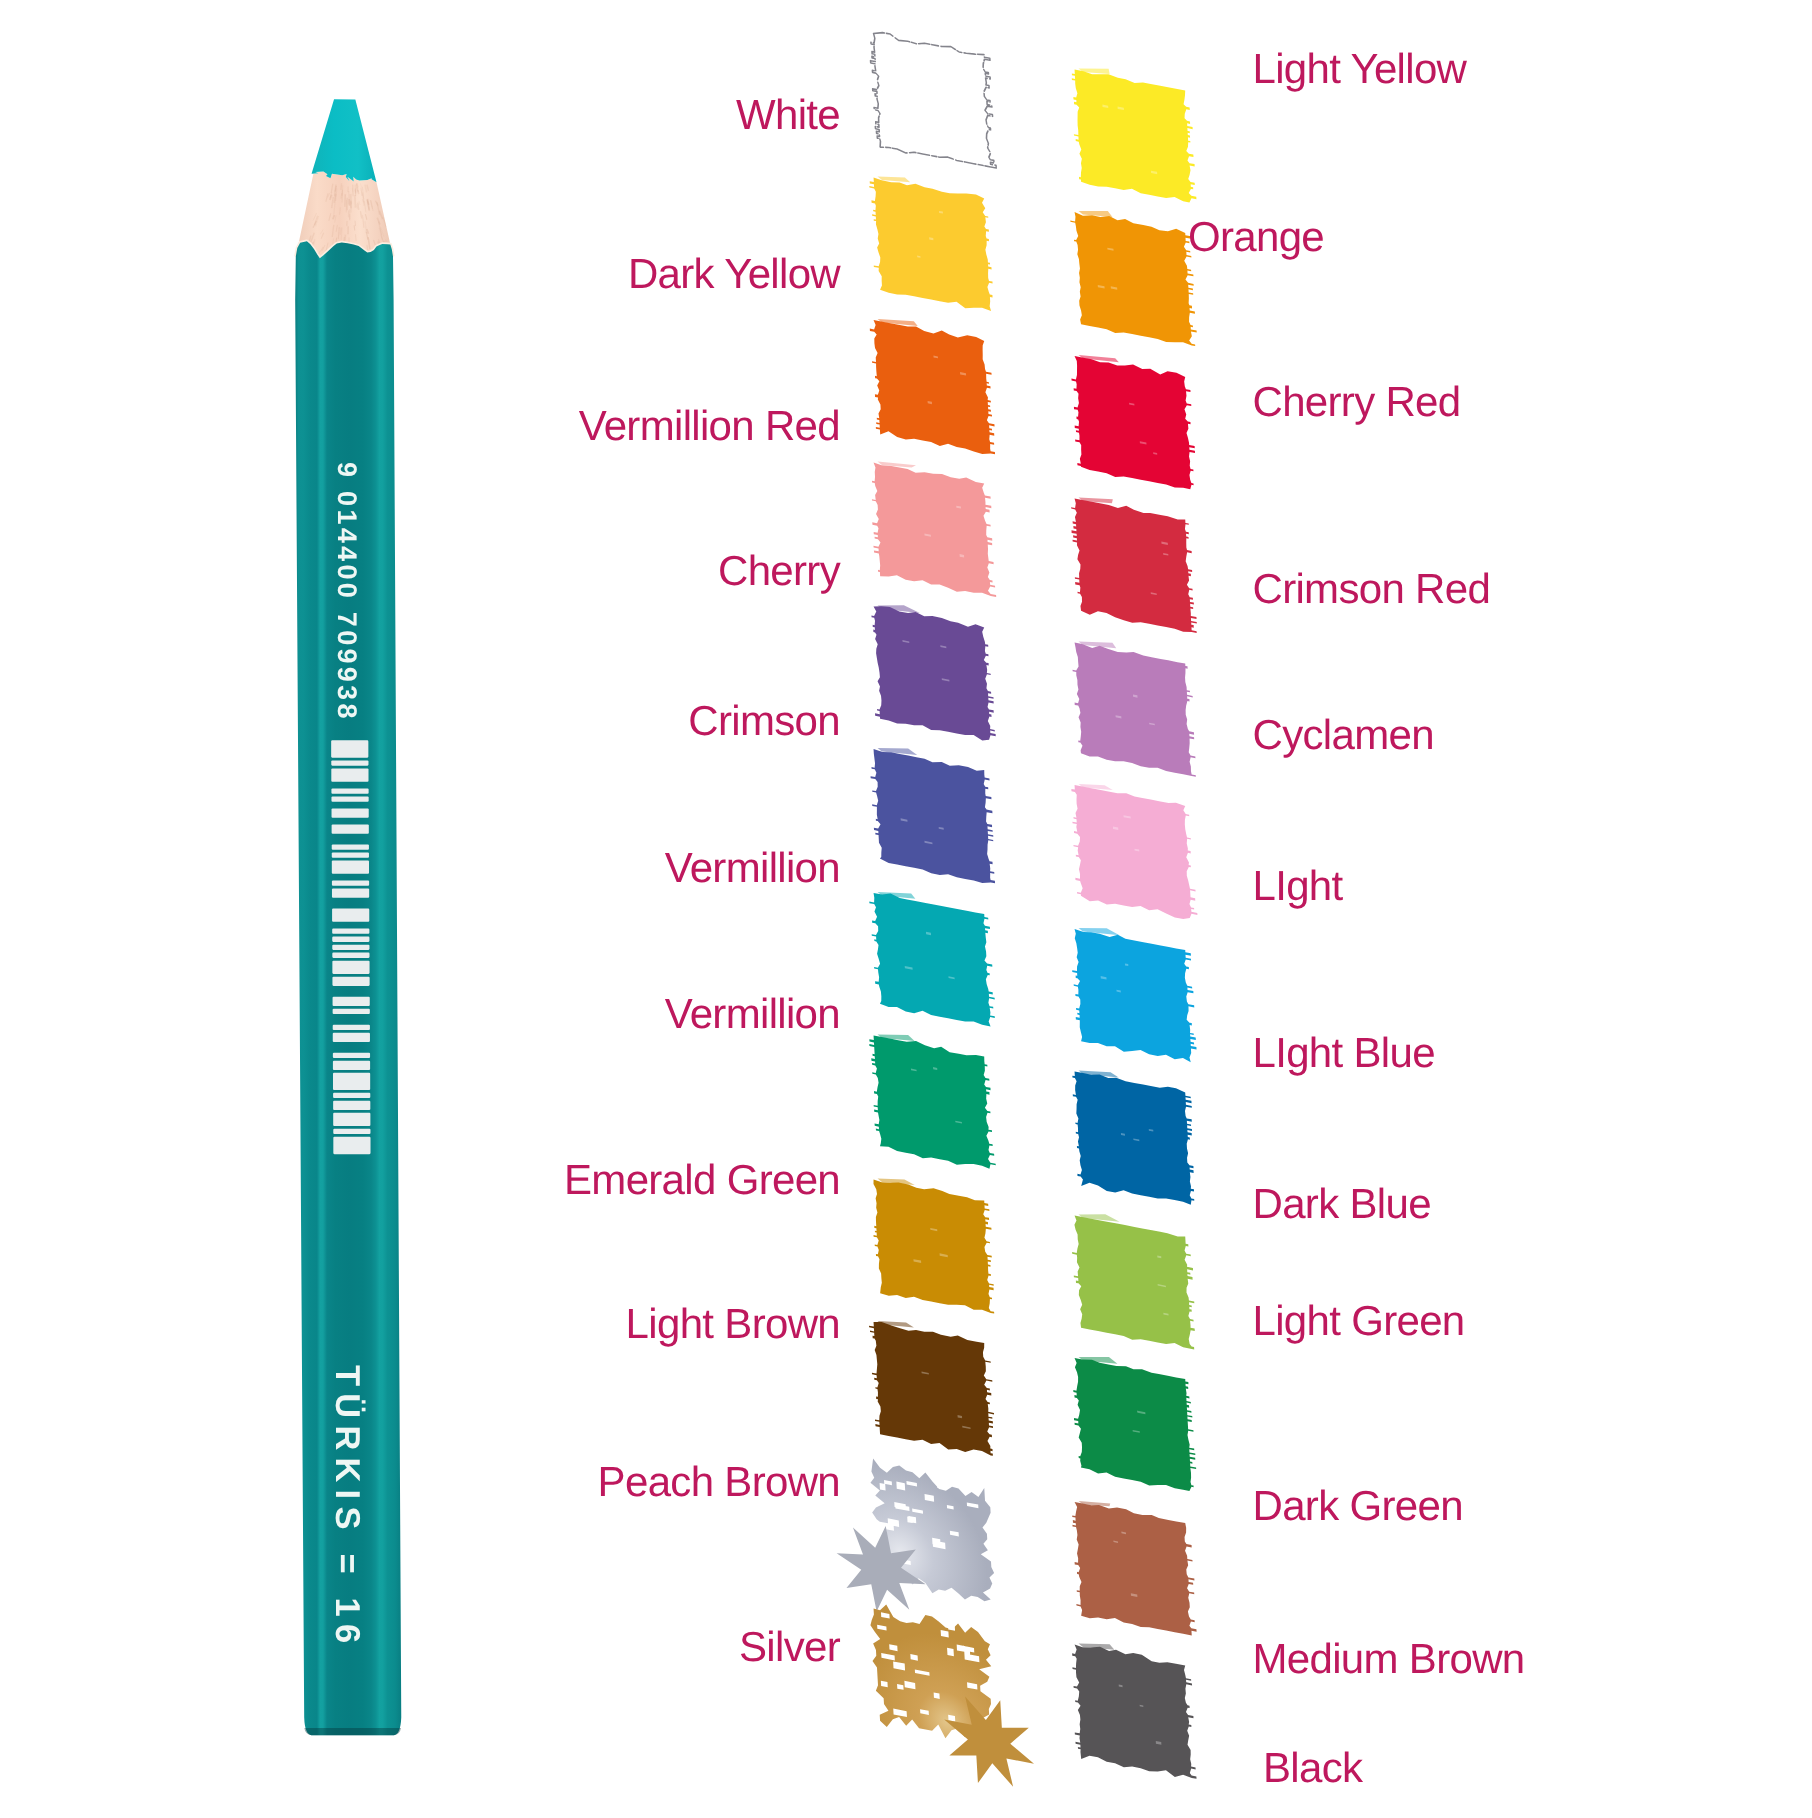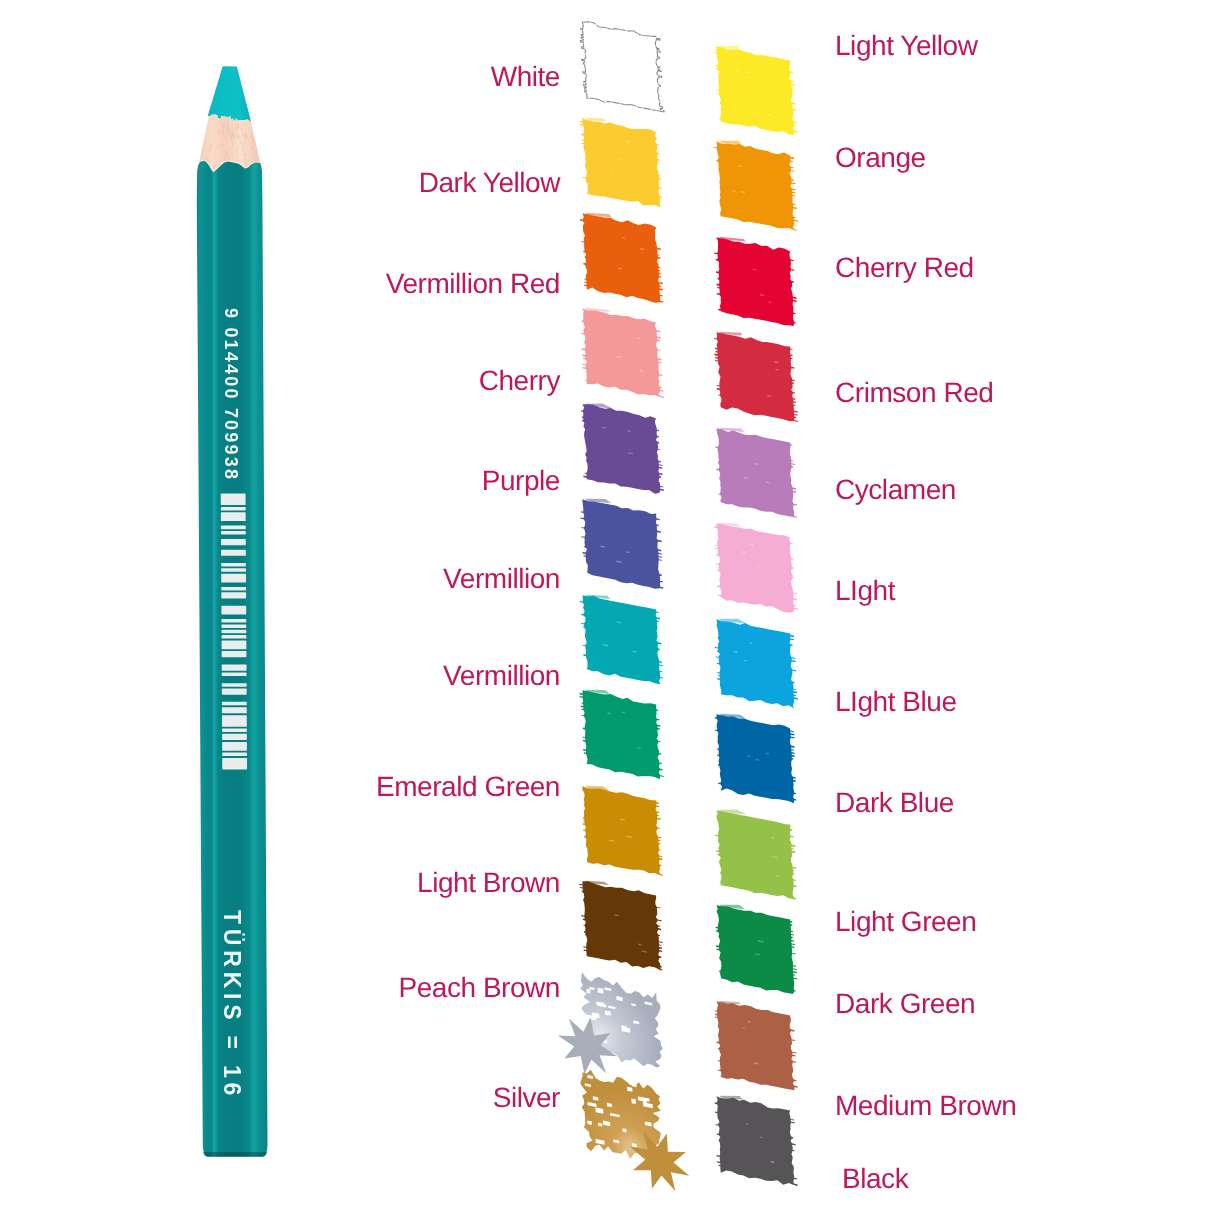--- a/index.html
+++ b/index.html
@@ -430,32 +430,32 @@
       <svg viewBox="-6 -6 79 80">
         <path d="M2.5,-1.0 L21.5,-4.3 L24.2,-1.4 L5.0,0.6 Z" fill="var(--c)" opacity="0.50"></path>
         <path d="M0.0,0.0L4.8,0.8L9.8,0.0L15.5,-1.6L20.9,0.0L25.2,-1.6L30.8,0.0L35.6,-1.6L40.8,-1.6L46.6,1.3L51.3,1.3L56.2,0.0L61.4,0.0L67.0,0.0L66.1,2.8L66.7,5.7L67.0,7.7L70.1,7.7L70.1,8.5L67.0,8.5L67.0,10.1L70.5,10.1L70.5,11.3L67.0,11.3L66.3,14.2L66.4,17.0L65.6,19.8L66.1,22.7L67.0,24.0L68.2,24.0L68.2,25.5L67.0,25.5L65.8,28.3L67.0,29.9L70.2,29.9L70.2,31.2L67.0,31.2L67.4,34.0L67.0,35.7L68.6,35.7L68.6,36.8L67.0,36.8L65.9,39.7L66.9,42.5L66.2,45.3L65.6,48.2L67.3,51.0L67.2,53.8L66.7,56.7L67.2,59.5L67.0,61.1L69.7,61.1L69.7,62.3L67.0,62.3L66.0,65.2L67.0,66.5L69.9,66.5L69.9,68.0L67.0,68.0L61.8,67.0L56.7,69.4L51.5,66.3L46.4,68.0L41.2,68.8L36.1,68.0L30.9,68.0L25.8,69.4L20.6,68.0L15.5,68.0L10.3,66.3L5.2,66.3L0.0,69.4L-0.2,65.2L0.0,63.5L-1.6,63.5L-1.6,62.3L0.0,62.3L0.0,60.7L-2.9,60.7L-2.9,59.5L0.0,59.5L-0.3,56.7L0.0,55.1L-3.0,55.1L-3.0,53.8L0.0,53.8L0.5,51.0L0.3,48.2L0.9,45.3L0.8,42.5L-0.3,39.7L1.5,36.8L0.0,35.1L-1.6,35.1L-1.6,34.0L0.0,34.0L0.8,31.2L1.2,28.3L0.0,26.6L-2.1,26.6L-2.1,25.5L0.0,25.5L1.5,22.7L0.0,19.8L-0.1,17.0L0.0,15.3L-2.1,15.3L-2.1,14.2L0.0,14.2L0.3,11.3L0.8,8.5L0.0,7.2L-1.8,7.2L-1.8,5.7L0.0,5.7L1.1,2.8Z" fill="var(--c)"></path>
         <path d="M46.3,49.6h3.3v1.6h-3.3ZM25.6,19.3h2.3v1.2h-2.3ZM37.7,29.3h2.2v0.9h-2.2Z" fill="#ffffff" opacity="0.30"></path>
       </svg>
     </div>
 <div class="lbl lbl-l" style="right:648px;top:63px">White</div>
 <div class="lbl lbl-l" style="right:648px;top:169px">Dark Yellow</div>
 <div class="lbl lbl-l" style="right:648px;top:270px">Vermillion Red</div>
 <div class="lbl lbl-l" style="right:648px;top:367px">Cherry</div>
-<div class="lbl lbl-l" style="right:648px;top:467px">Purple</div>
+<div class="lbl lbl-l" style="right:648px;top:467px">Crimson</div>
 <div class="lbl lbl-l" style="right:648px;top:565px">Vermillion</div>
 <div class="lbl lbl-l" style="right:648px;top:662px">Vermillion</div>
 <div class="lbl lbl-l" style="right:648px;top:773px">Emerald Green</div>
 <div class="lbl lbl-l" style="right:648px;top:869px">Light Brown</div>
 <div class="lbl lbl-l" style="right:648px;top:974px">Peach Brown</div>
 <div class="lbl lbl-l" style="right:648px;top:1084px">Silver</div>
 <div class="lbl lbl-r" style="left:835px;top:32px">Light Yellow</div>
-<div class="lbl lbl-r" style="left:835px;top:144px">Orange</div>
+<div class="lbl lbl-r" style="left:792px;top:144px">Orange</div>
 <div class="lbl lbl-r" style="left:835px;top:254px">Cherry Red</div>
 <div class="lbl lbl-r" style="left:835px;top:379px">Crimson Red</div>
 <div class="lbl lbl-r" style="left:835px;top:476px">Cyclamen</div>
 <div class="lbl lbl-r" style="left:835px;top:577px">LIght</div>
 <div class="lbl lbl-r" style="left:835px;top:688px">LIght Blue</div>
 <div class="lbl lbl-r" style="left:835px;top:789px">Dark Blue</div>
-<div class="lbl lbl-r" style="left:835px;top:908px">Light Green</div>
+<div class="lbl lbl-r" style="left:835px;top:867px">Light Green</div>
 <div class="lbl lbl-r" style="left:835px;top:990px">Dark Green</div>
 <div class="lbl lbl-r" style="left:835px;top:1092px">Medium Brown</div>
 <div class="lbl lbl-r" style="left:842px;top:1165px">Black</div>
 </div>
 
 </body></html>

